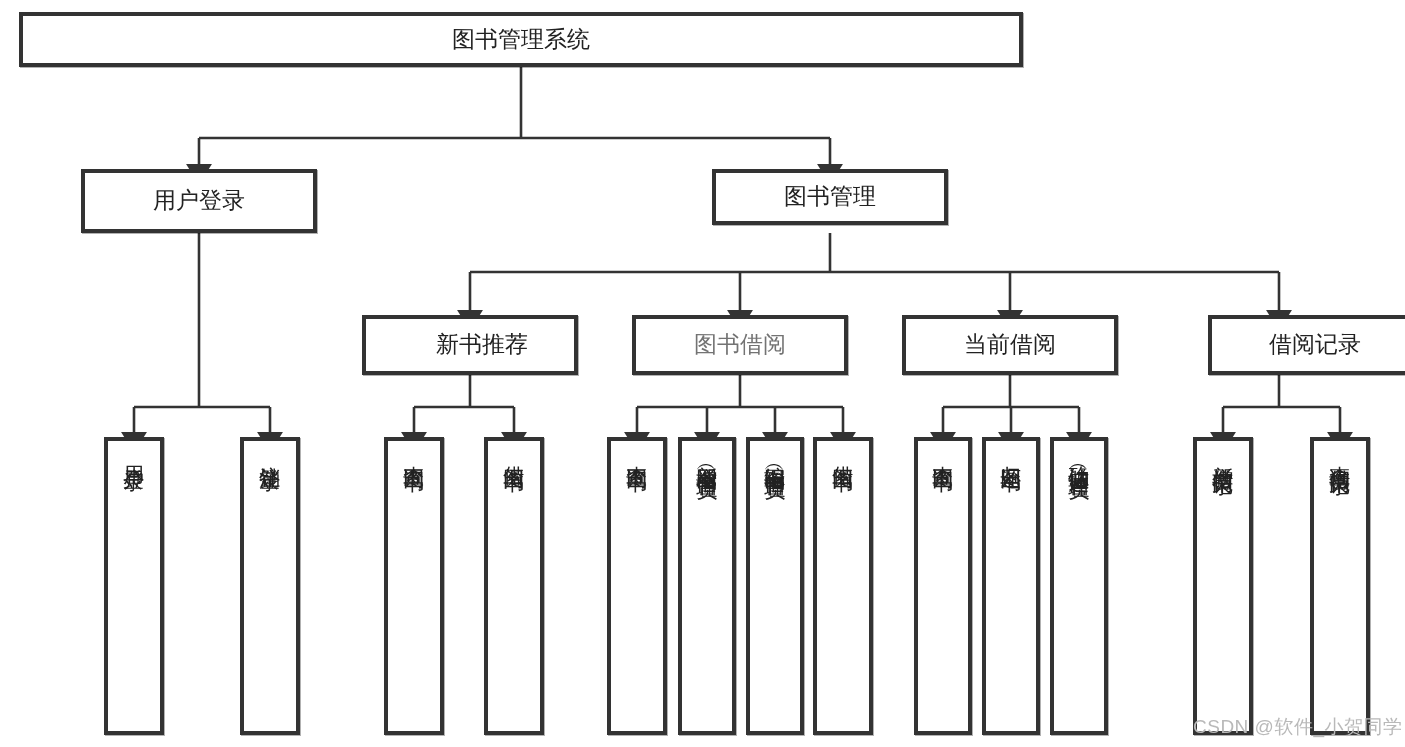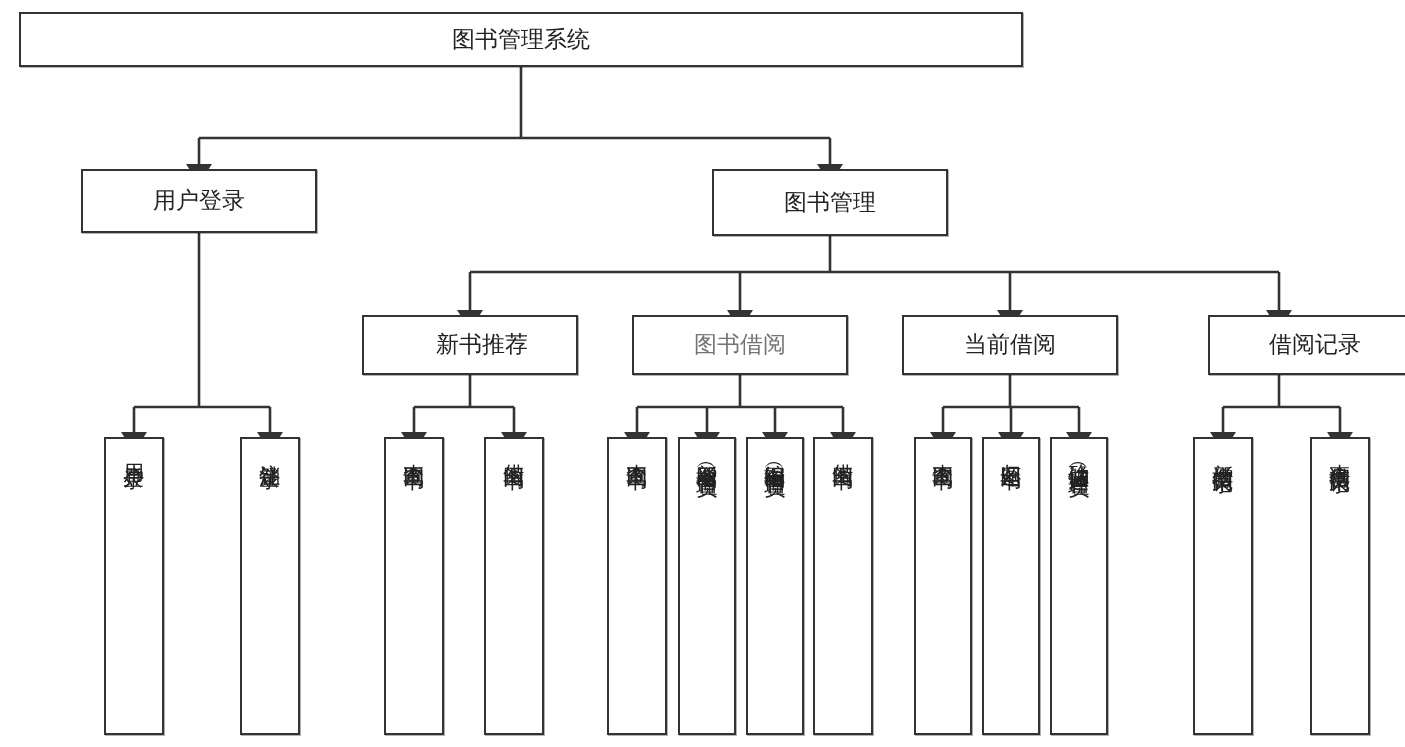--- a/index.html
+++ b/index.html
@@ -18,21 +18,21 @@
   #edges {
     position: absolute;
     left: 0;
     top: 0;
     width: 1405px;
     height: 747px;
   }
   .node {
     position: absolute;
     box-sizing: border-box;
-    border: 2px solid #0f172a;
+    border: 4px solid #0f172a;
     background: #ffffff;
     display: flex;
     align-items: center;
     justify-content: center;
     box-shadow: 1px 1px 0 rgba(0,0,0,0.30);
   }
   .node-label {
     color: #222222;
     text-align: center;
     line-height: 1.12;
@@ -110,21 +110,21 @@
       </g>
   </svg>
 
   <div id="node-layer">
       <div class="node horiz" style="left: 19px; top: 12px; width: 1004px; height: 55px; border-color: rgb(51, 51, 51); background: rgb(255, 255, 255);">
         <span class="node-label" style="color: rgb(34, 34, 34);">图书管理系统</span>
       </div>
       <div class="node horiz" style="left: 81px; top: 169px; width: 236px; height: 64px; border-color: rgb(51, 51, 51); background: rgb(255, 255, 255);">
         <span class="node-label" style="color: rgb(34, 34, 34);">用户登录</span>
       </div>
-      <div class="node horiz" style="left: 712px; top: 169px; width: 236px; height: 67px; border-color: rgb(51, 51, 51); background: rgb(255, 255, 255);">
+      <div class="node horiz" style="left: 712px; top: 169px; width: 236px; height: 56px; border-color: rgb(51, 51, 51); background: rgb(255, 255, 255);">
         <span class="node-label" style="color: rgb(34, 34, 34);">图书管理</span>
       </div>
       <div class="node horiz" style="left: 362px; top: 315px; width: 216px; height: 60px; border-color: rgb(51, 51, 51); background: rgb(255, 255, 255);">
         <span class="node-label" style="color: rgb(34, 34, 34); margin-left: 24px;">新书推荐</span>
       </div>
       <div class="node horiz" style="left: 632px; top: 315px; width: 216px; height: 60px; border-color: rgb(51, 51, 51); background: rgb(255, 255, 255);">
         <span class="node-label" style="color: #737373;">图书借阅</span>
       </div>
       <div class="node horiz" style="left: 902px; top: 315px; width: 216px; height: 60px; border-color: rgb(51, 51, 51); background: rgb(255, 255, 255);">
         <span class="node-label" style="color: rgb(34, 34, 34);">当前借阅</span>
@@ -166,13 +166,14 @@
         <span class="node-label" style="color: rgb(34, 34, 34);">确认归还（管理员）</span>
       </div>
       <div class="node vert" style="left: 1193px; top: 437px; width: 60px; height: 298px; border-color: rgb(51, 51, 51); background: rgb(255, 255, 255);">
         <span class="node-label" style="color: rgb(34, 34, 34);">新增借阅记录</span>
       </div>
       <div class="node vert" style="left: 1310px; top: 437px; width: 60px; height: 298px; border-color: rgb(51, 51, 51); background: rgb(255, 255, 255);">
         <span class="node-label" style="color: rgb(34, 34, 34);">查询借阅记录</span>
       </div>
     </div>
 
+  <div id="watermark">CSDN @软件_小贺同学</div>
 </div>
 
 </body></html>

